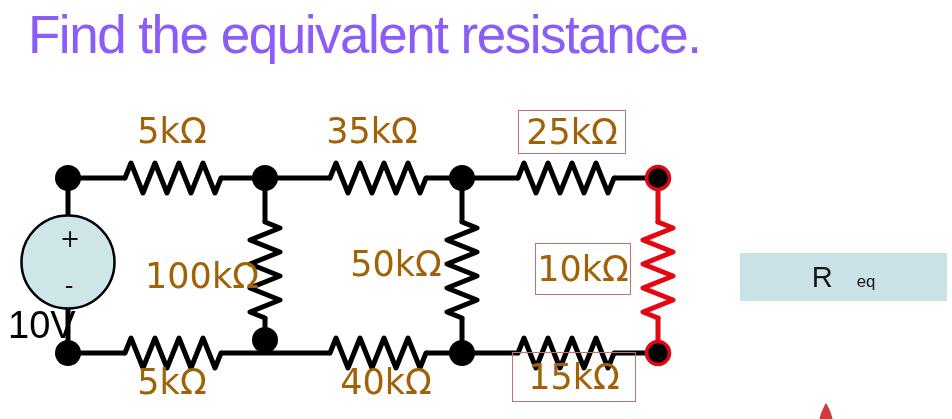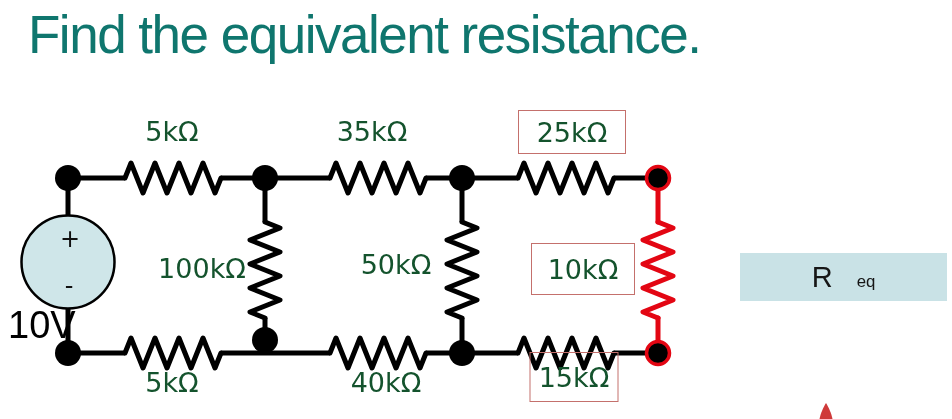--- a/index.html
+++ b/index.html
@@ -6,27 +6,27 @@
   html,body { width:952px; height:419px; }
   body {
     position:relative;
     background:#ffffff;
     overflow:hidden;
     font-family:"DejaVu Sans", sans-serif;
   }
   .title {
     position:absolute; left:28px; top:4px;
     font-family:"Liberation Sans", sans-serif;
-    font-size:53px; color:#0f766e; letter-spacing:-1.5px;
+    font-size:53px; color:#8b5cf6; letter-spacing:-1.5px;
     white-space:nowrap;
   }
   svg.circuit { position:absolute; left:0; top:0; }
   .rlabel {
     position:absolute; transform:translate(-50%,-50%);
-    font-size:27px; color:#14532d; white-space:nowrap;
+    font-size:35px; color:#a16207; white-space:nowrap;
     line-height:1;
   }
   .boxed {
     border:1.6px solid #c4706c;
     background:transparent;
     display:flex; align-items:center; justify-content:center;
   }
   .srcsign {
     position:absolute; transform:translate(-50%,-50%);
     font-size:24px; color:#111; line-height:1;
@@ -102,25 +102,25 @@
     <circle cx="658" cy="353" r="11.5" stroke="#e30613" stroke-width="3.5"></circle>
   </g>
 
   <path d="M826 403 C828.5 407 831.5 413.5 832.5 419 L819.5 419 C820.5 413.5 823.5 407 826 403 Z" fill="#cf3a3a"></path>
 </svg>
 
 <div class="rlabel" style="left:172px; top:131px">5kΩ</div>
 <div class="rlabel" style="left:372px; top:131px">35kΩ</div>
 <div class="rlabel boxed" style="left:572px; top:132px; width:108px; height:44px">25kΩ</div>
 
-<div class="rlabel" style="left:202px; top:268px">100kΩ</div>
+<div class="rlabel" style="left:202px; top:276px">100kΩ</div>
 <div class="rlabel" style="left:396px; top:264px">50kΩ</div>
-<div class="rlabel boxed" style="left:583px; top:269px; width:104px; height:52px">10kΩ</div>
+<div class="rlabel boxed" style="left:583px; top:269px; width:96px; height:52px">10kΩ</div>
 
 <div class="rlabel" style="left:172px; top:382px">5kΩ</div>
 <div class="rlabel" style="left:386px; top:382px">40kΩ</div>
-<div class="rlabel boxed" style="left:574px; top:377px; width:89px; height:50px">15kΩ</div>
+<div class="rlabel boxed" style="left:574px; top:377px; width:124px; height:50px">15kΩ</div>
 
 <div class="srcsign" style="left:70px; top:239px">+</div>
 <div class="srcsign" style="left:69px; top:286px">-</div>
 <div class="voltage" style="left:8px; top:306px">10V</div>
 
 <div class="answer"><span>R</span><sub>eq</sub></div>
 
 </body></html>

